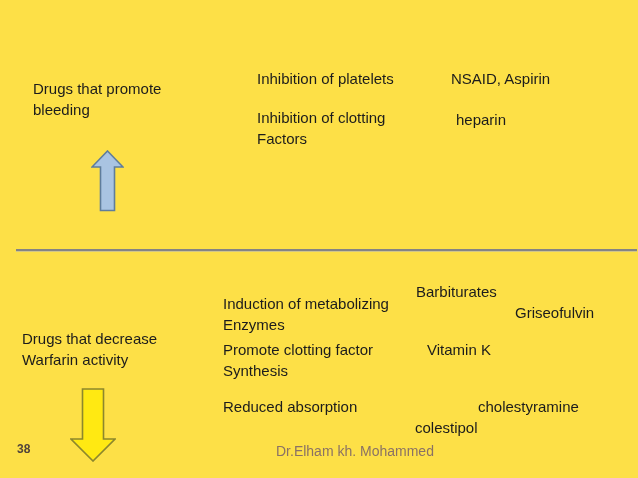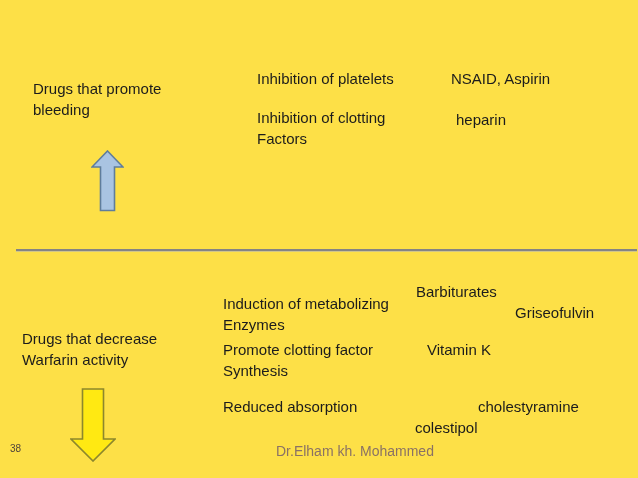--- a/index.html
+++ b/index.html
@@ -40,22 +40,22 @@
   .t-drug-griseofulvin    { left: 479px; top: 302px; margin-left: 36px; }
   .t-decrease-label       { left: 22px;  top: 328px; }
   .t-mech-promote-clot    { left: 223px; top: 339px; }
   .t-drug-vitamin-k       { left: 427px; top: 339px; }
   .t-mech-reduced-abs     { left: 223px; top: 396px; }
   .t-drug-cholestyramine  { left: 478px; top: 396px; }
   .t-drug-colestipol      { left: 415px; top: 417px; }
   .arrow-down             { position: absolute; left: 70px; top: 388px; }
   
   .t-page-number {
-    left: 10px; top: 441px;
-    font-size: 10px; font-weight: 400;
+    left: 17px; top: 441px;
+    font-size: 12px; font-weight: 700;
     color: #50443b; line-height: 16px;
   }
   .t-footer-author {
     left: 276px; top: 443px;
     font-size: 14px; color: #8a7265; line-height: 16px;
   }
   .t-footer-date {
     left: 434px; top: 443px;
     font-size: 14px; color: #8a7265; line-height: 16px; margin-top: 48px;
   }

